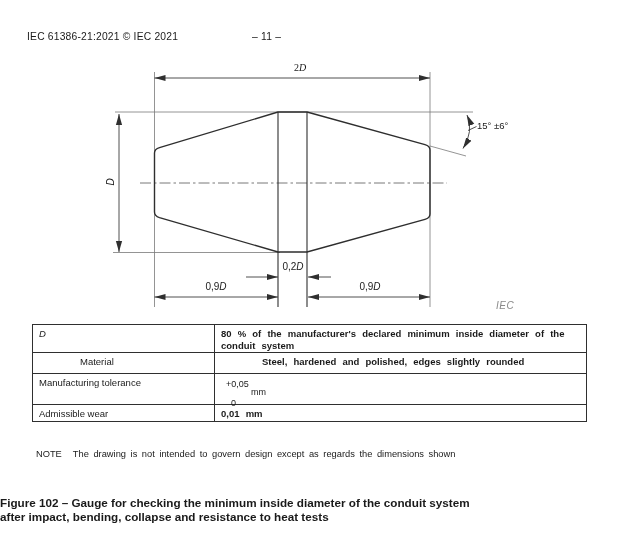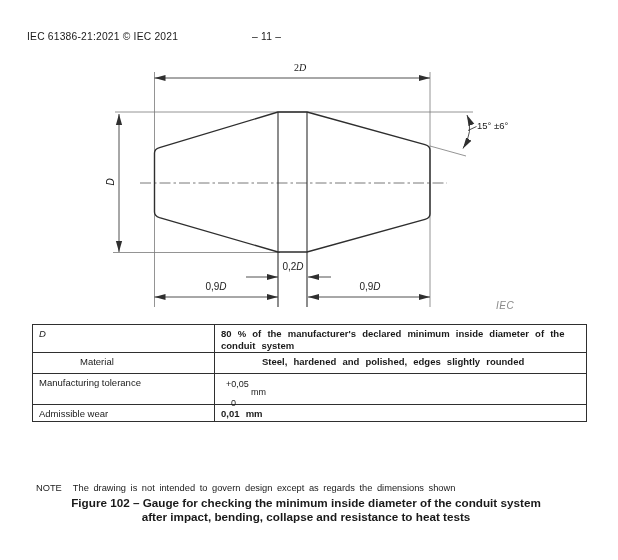--- a/index.html
+++ b/index.html
@@ -28,24 +28,24 @@
   tr.r2 td{height:16px;padding-left:47px;}
   tr.r3 td{height:26px;}
   tr.r4 td{height:11px;}
   tr.r5 td{height:11px;}
   .tolcell{position:relative;padding:0;}
   .tolcell span{position:absolute;font-size:9px;white-space:nowrap;}
   .tp{left:11px;top:5px;}
   .tu{left:36px;top:13px;text-align:right;}
   .tm{left:16px;top:24px;}
   
-  .note{left:28px;top:483px;font-size:9.3px;word-spacing:2px;white-space:nowrap;padding-left:8px;}
+  .note{left:28px;top:449px;font-size:9.3px;word-spacing:2px;white-space:nowrap;padding-left:8px;}
   .note .note-word{margin-right:11px;}
-  .caption{left:0;top:496px;width:550px;text-align:center;font-weight:bold;
-    font-size:11.7px;line-height:13.5px;padding-left:31px;}
+  .caption{left:0;top:496px;width:550px;text-align:left;font-weight:bold;
+    font-size:11.7px;line-height:13.5px;}
 </style>
 </head>
 <body>
 
 <div class="abs hdr" style="left:27px;top:31px;">IEC 61386-21:2021 © IEC 2021</div>
 <div class="abs hdr" style="left:252px;top:31px;">– 11 –</div>
 
 <svg id="drawing" class="abs" width="618" height="560" viewBox="0 0 618 560" xmlns="http://www.w3.org/2000/svg">
   <defs>
     <marker id="aE" markerWidth="12" markerHeight="8" refX="11" refY="4" orient="auto" markerUnits="userSpaceOnUse">

